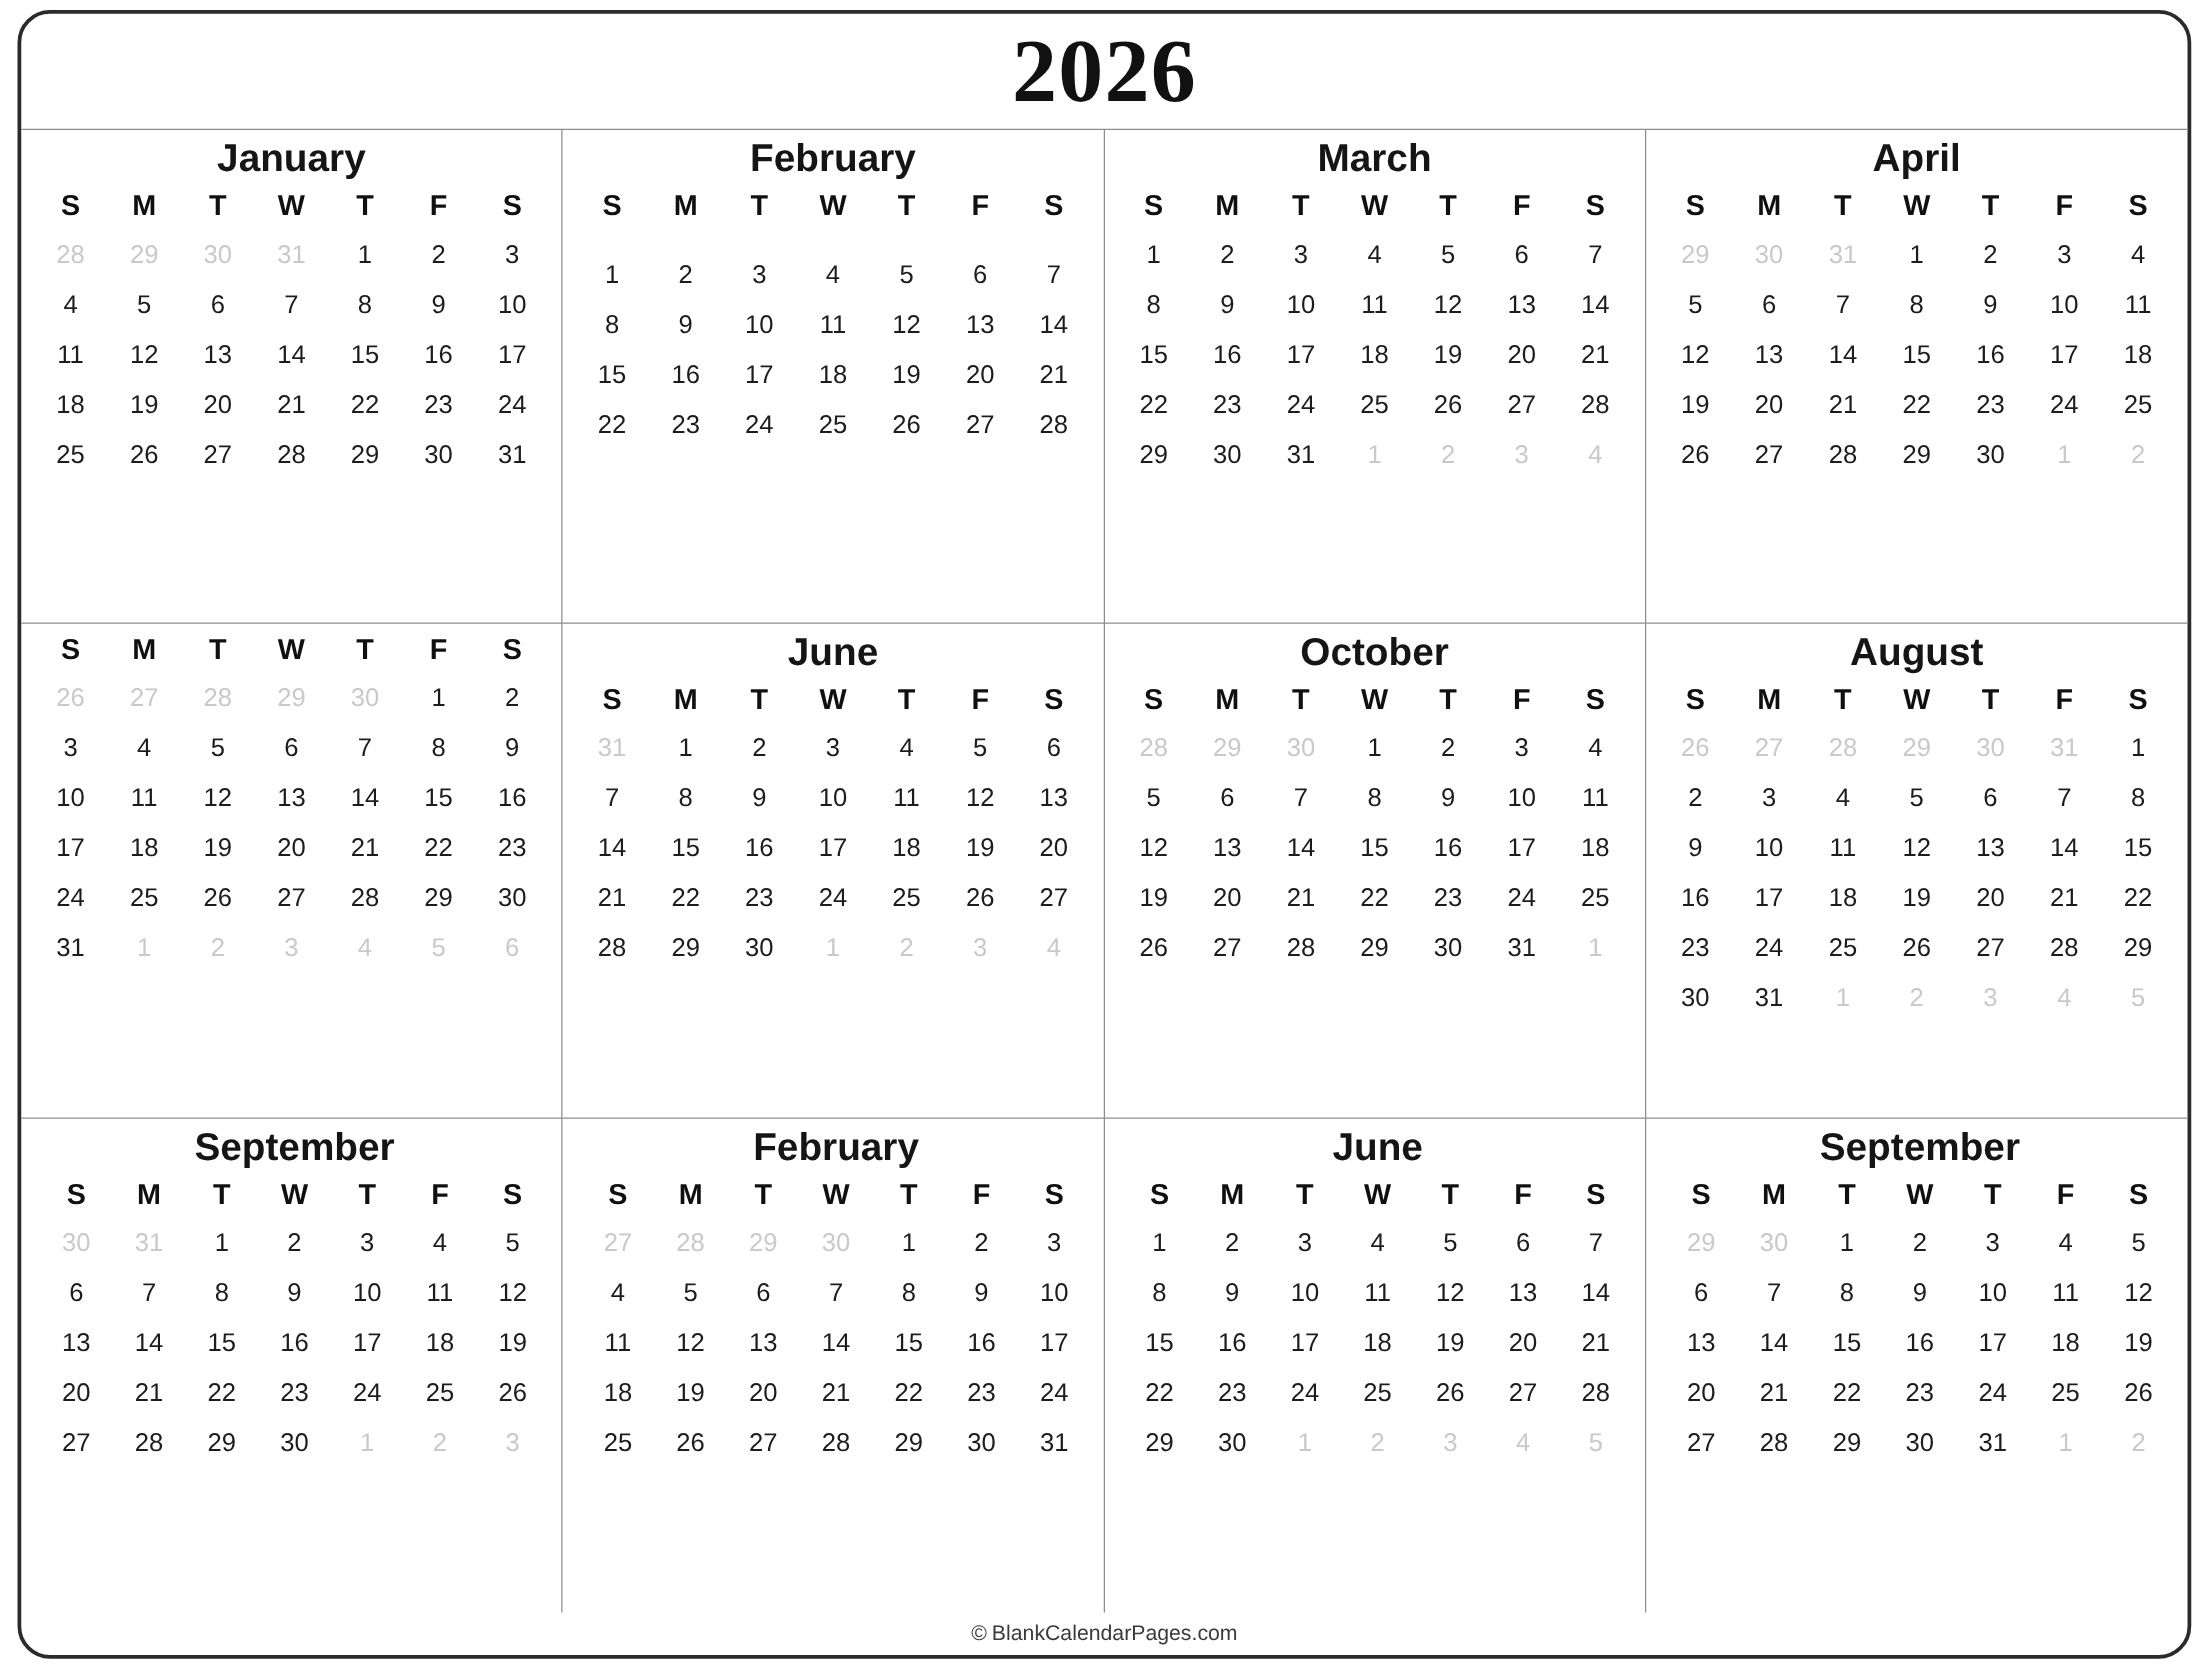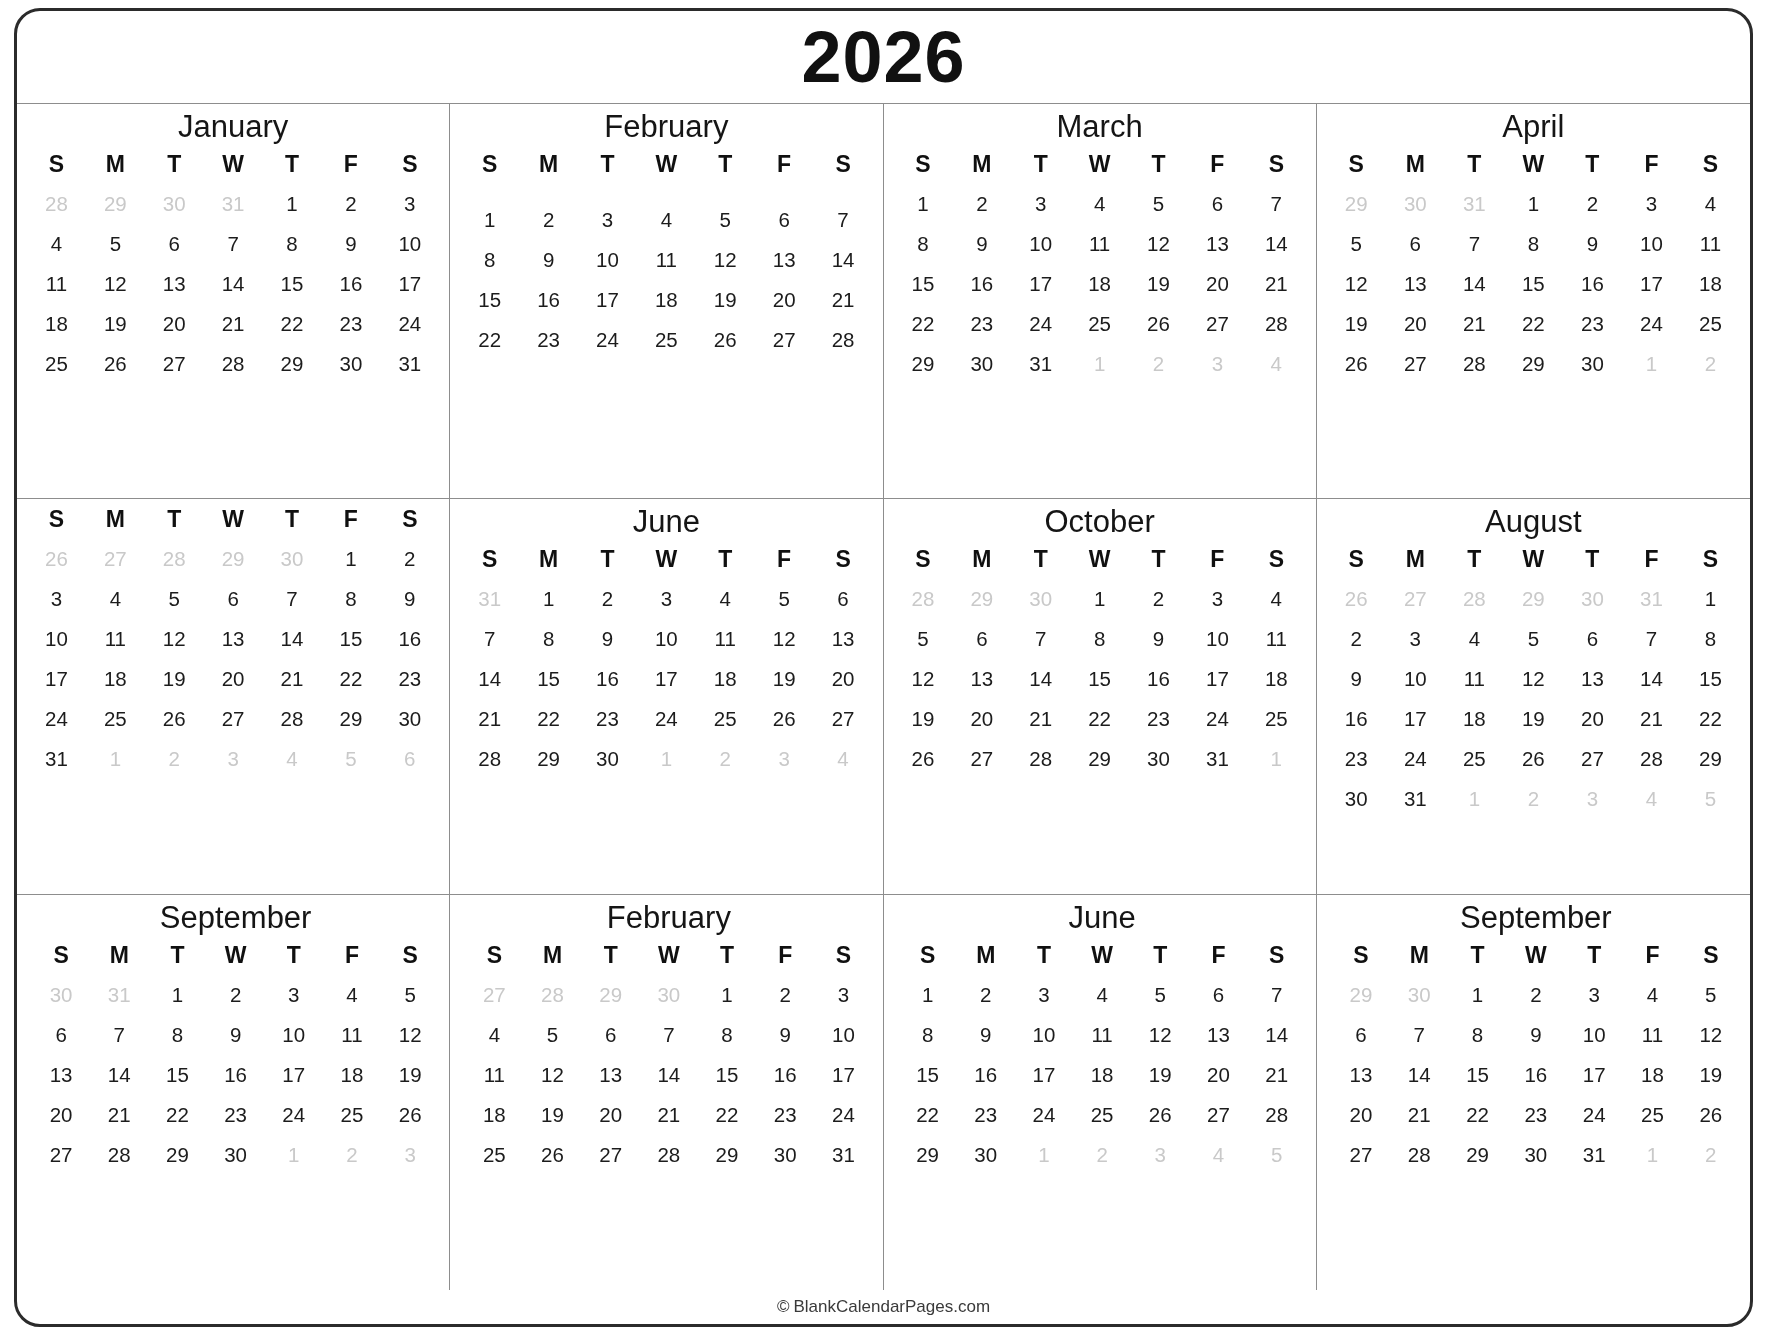--- a/index.html
+++ b/index.html
@@ -33,20 +33,21 @@
     flex-direction: column;
     overflow: hidden;
   }
   .year-header {
     height: 92px;
     flex: 0 0 92px;
     display: flex;
     align-items: center;
     justify-content: center;
     border-bottom: 1px solid #8d8d8d;
+    font-family: Liberation Serif, serif;
   }
   .year-title {
     font-size: 72px;
     font-weight: bold;
     letter-spacing: 1px;
     line-height: 1;
     color: #111111;
   }
   .grid {
     flex: 1 1 auto;
@@ -64,21 +65,21 @@
     flex-direction: column;
   }
   .month:nth-child(4n) { border-right: none; }
   .month:nth-child(n+9) { border-bottom: none; padding-left: 15px; }
 
   .month-name {
     text-align: center;
     font-size: 31px;
     line-height: 38px;
     color: #151515;
-    font-weight: normal;
+    font-weight: bold;
     margin-bottom: 2px;
   }
   table.month-table {
     width: 100%;
     border-collapse: collapse;
     table-layout: fixed;
   }
   table.month-table th {
     font-size: 23px;
     font-weight: bold;

